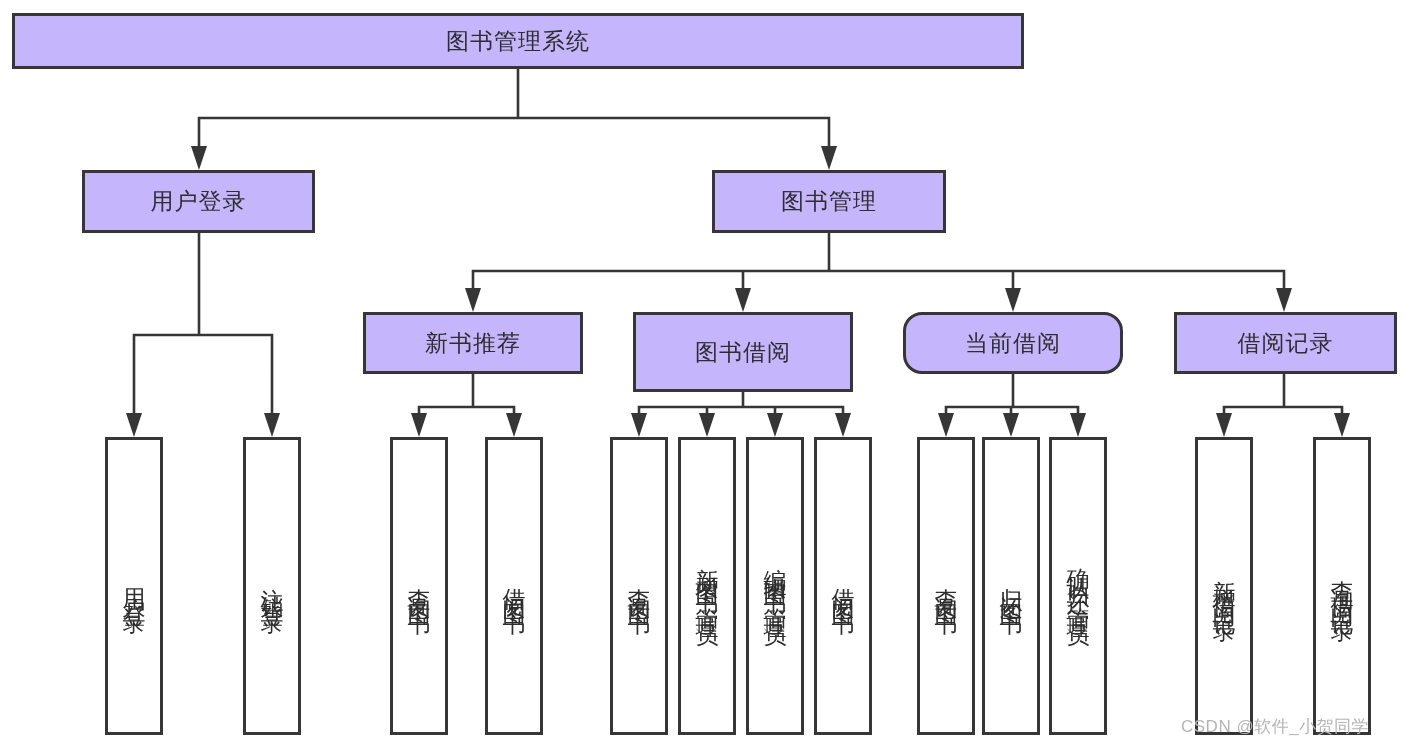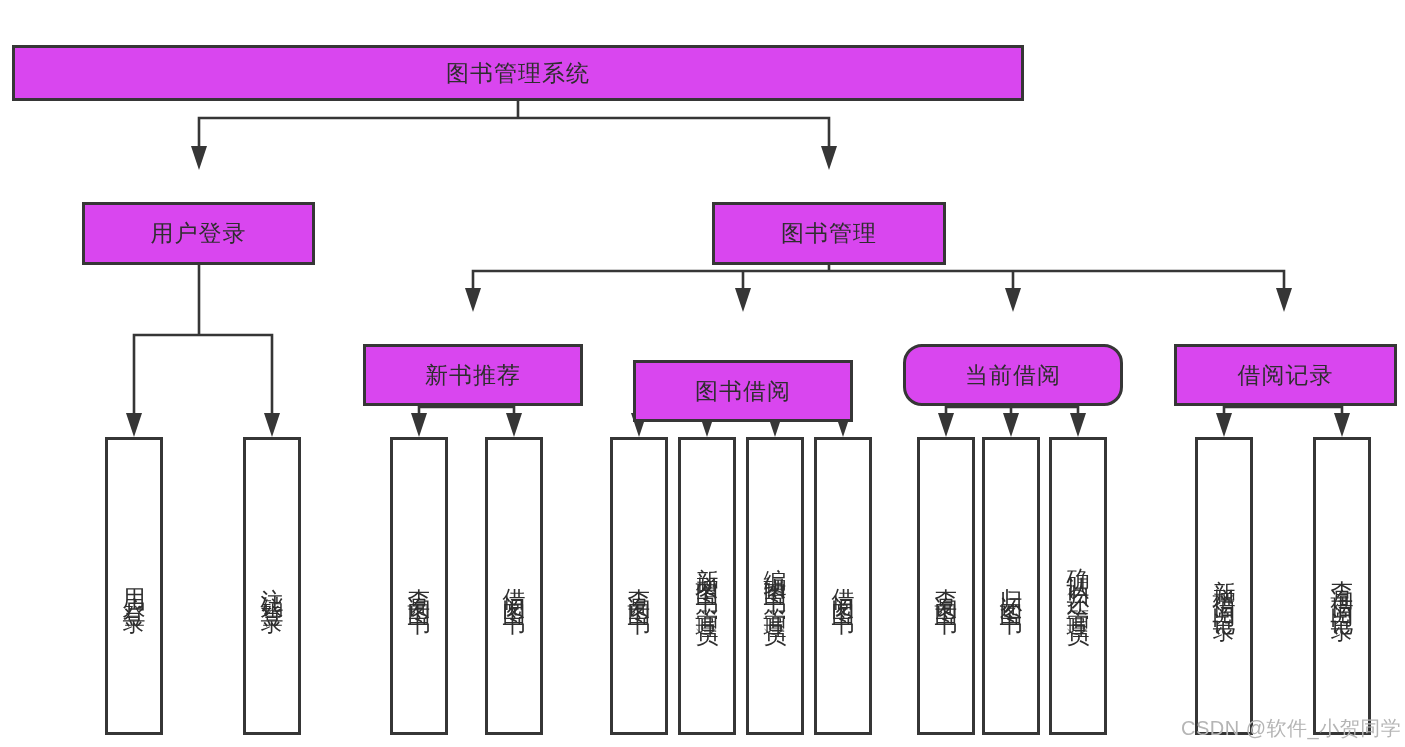--- a/index.html
+++ b/index.html
@@ -21,42 +21,42 @@
     position:absolute;left:0;top:0;width:1405px;height:747px;
     z-index:0;
   }
   .wire{
     fill:none;stroke:var(--line);stroke-width:2.6;stroke-linecap:square;
   }
   .arrow{fill:var(--line);stroke:none;}
   .hbox{
     position:absolute;box-sizing:border-box;
     border:3px solid var(--border);
-    background:#d946ef;
+    background:#c4b5fd;
     display:flex;align-items:center;justify-content:center;
     font-size:23px;color:var(--text);
-    z-index:1;letter-spacing:1px;margin-top:32px;
+    z-index:1;letter-spacing:1px;
   }
   .vbox{
     position:absolute;box-sizing:border-box;
     border:3px solid var(--border);
     background:#fff;
     display:flex;align-items:center;justify-content:center;
     z-index:1;
   }
   .vlabel{
     writing-mode:vertical-rl;
     text-orientation:mixed;
     font-size:23px;color:var(--text);
     letter-spacing:8px;line-height:1;
     white-space:nowrap;
   }
   .watermark{
     position:absolute;left:1181px;top:715px;
-    font-size:20px;color:var(--wm);
+    font-size:17px;color:var(--wm);
     letter-spacing:0.5px;
     z-index:2;white-space:nowrap;
   }
 </style>
 </head>
 <body>
 
 <div class="canvas">
 
   <svg class="wires" viewBox="0 0 1405 747" aria-hidden="true">
@@ -98,21 +98,21 @@
   <div class="hbox" style="left:82px;top:170px;width:233px;height:63px;">
     <span>用户登录</span>
   </div>
   <div class="hbox" style="left:712px;top:170px;width:234px;height:63px;">
     <span>图书管理</span>
   </div>
 
   <div class="hbox" style="left:363px;top:312px;width:220px;height:62px;">
     <span>新书推荐</span>
   </div>
-  <div class="hbox" style="left:633px;top:328px;width:220px;height:62px;">
+  <div class="hbox" style="left:633px;top:312px;width:220px;height:80px;">
     <span>图书借阅</span>
   </div>
   <div class="hbox" style="left:903px;top:312px;width:220px;height:62px;border-radius:19px;">
     <span>当前借阅</span>
   </div>
   <div class="hbox" style="left:1174px;top:312px;width:223px;height:62px;">
     <span>借阅记录</span>
   </div>
 
   <div class="vbox" style="left:105px;top:437px;width:58px;height:298px;">

